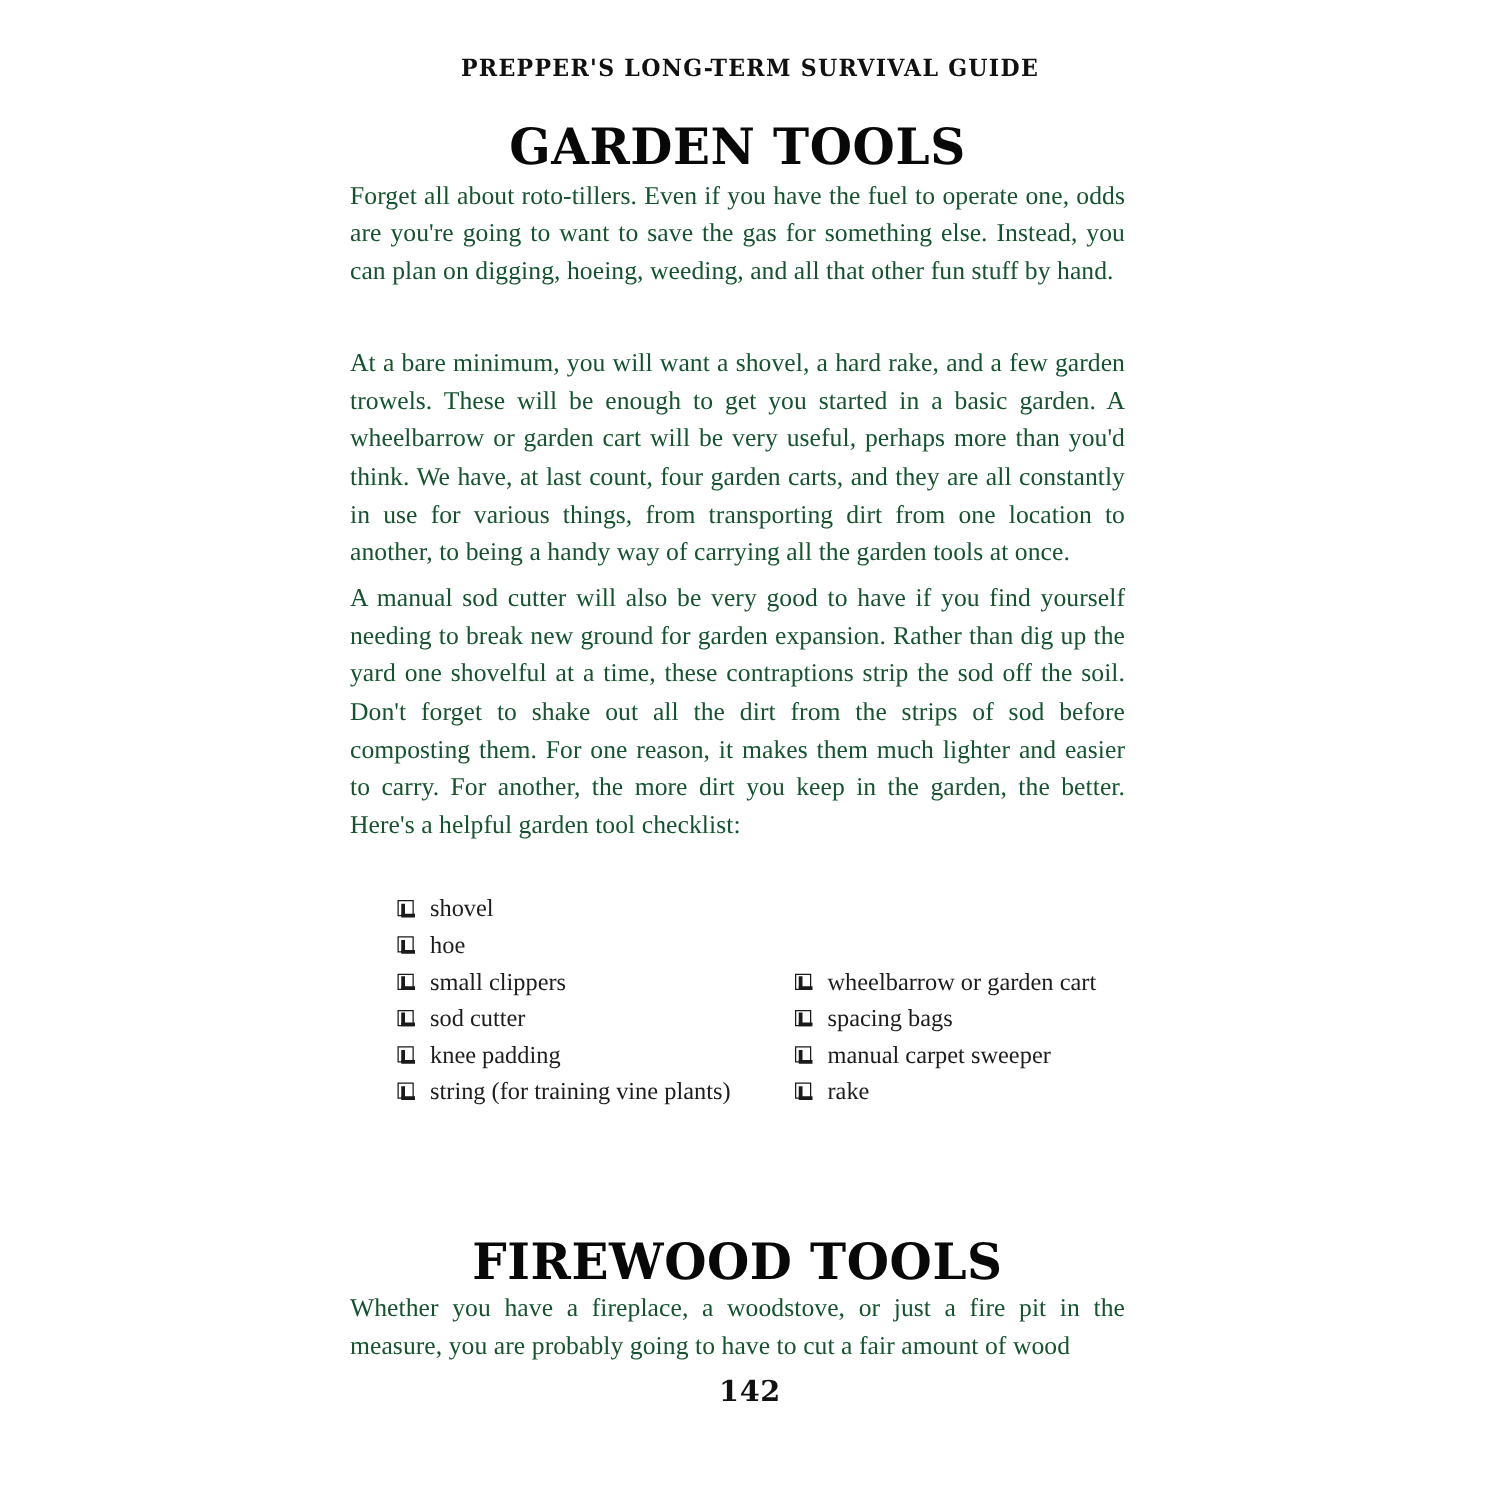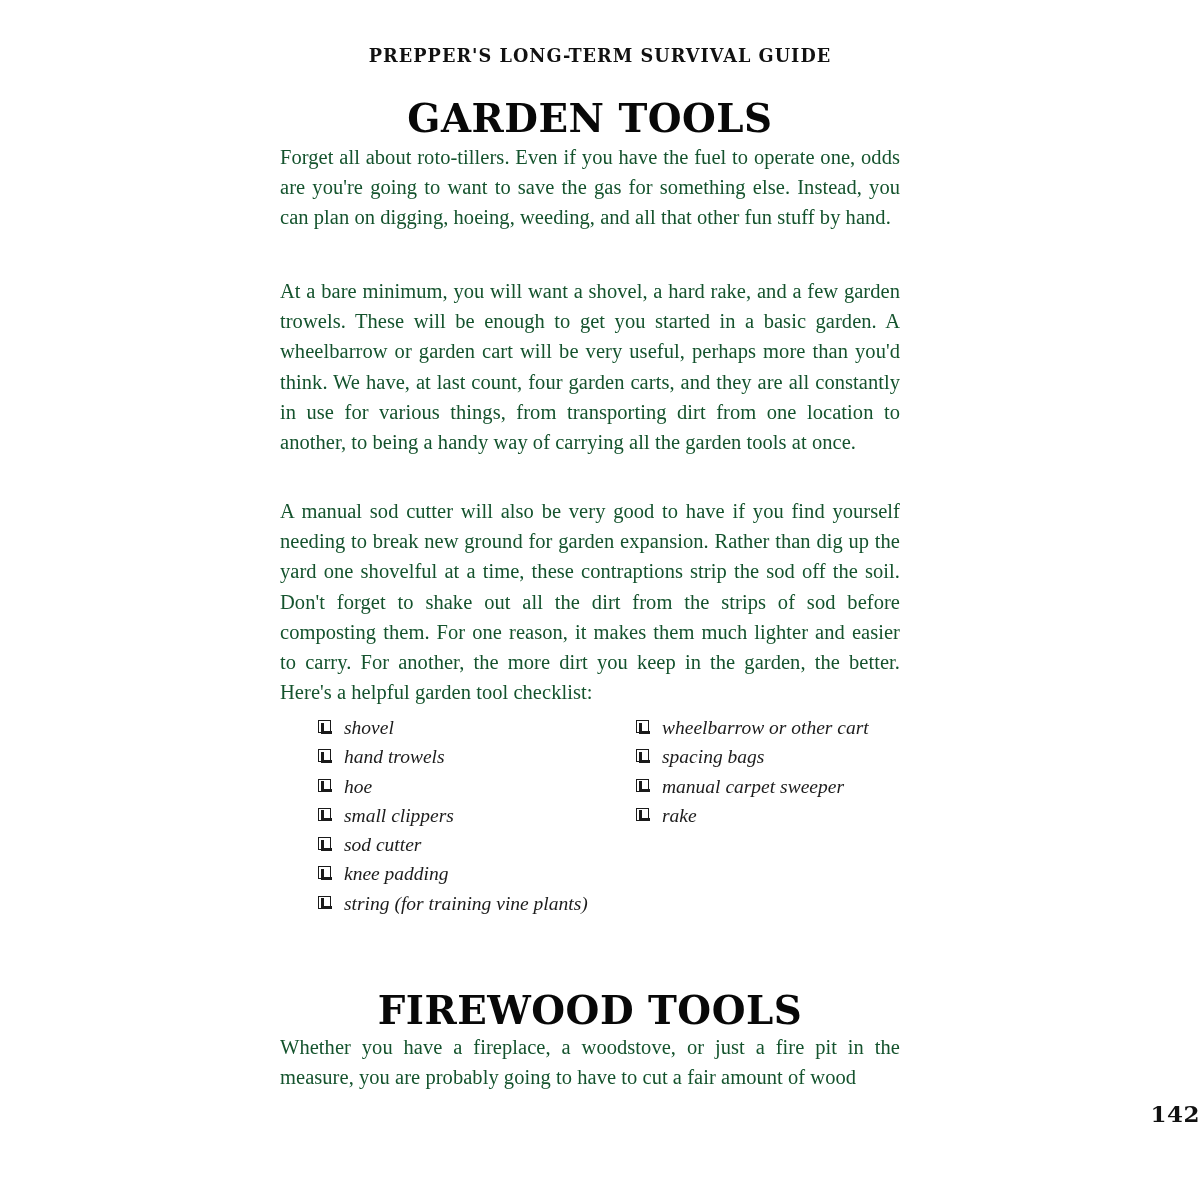--- a/index.html
+++ b/index.html
@@ -84,32 +84,31 @@
     font-size: 20.5px;
     line-height: 30.2px;
     text-align: justify;
     text-justify: inter-word;
     color: #14532d;
     letter-spacing: 0.05px;
   }
 
   .par-1 { position: absolute; left: 0; top: 142px;  width: 620px; }
   .par-2 { position: absolute; left: 0; top: 276px;  width: 620px; }
-  .par-3 { position: absolute; left: 0; top: 496px;  width: 620px; }
+  .par-3 { position: absolute; left: 0; top: 464px;  width: 620px; }
   .par-4 { position: absolute; left: 0; top: 1032px; width: 620px; }
 
   
   .checklist {
     position: absolute;
     left: 0;
     top: 714px;
     width: 620px;
     display: flex;
-    align-items: flex-start;
-    font-style: italic;
+    align-items: flex-end;
   }
 
   .checklist-col {
     box-sizing: border-box;
   }
 
   .col-left  { width: 314px; padding-left: 38px; }
   .col-right { width: 306px; padding-left: 42px; }
 
   ul.check-items {
@@ -161,21 +160,21 @@
   li.check-item .item-label {
     display: block;
   }
 
   
   .folio {
     position: absolute;
     left: 0;
     top: 1100px;
     width: 1200px;
-    text-align: right;
+    text-align: center;
     font-family: "DejaVu Serif", "Liberation Serif", serif;
     font-weight: bold;
     font-size: 23px;
     color: #111111;
     letter-spacing: 0.5px;
   }
 </style>
 </head>
 <body>
 
@@ -196,24 +195,20 @@
     <div class="checklist">
 
       <div class="checklist-col col-left">
         <ul class="check-items">
           <li class="check-item">
             <span class="box-icon"></span>
             <span class="item-label">shovel</span>
           </li>
           <li class="check-item">
             <span class="box-icon"></span>
-            <span class="item-label">hand trowels</span>
-          </li>
-          <li class="check-item">
-            <span class="box-icon"></span>
             <span class="item-label">hoe</span>
           </li>
           <li class="check-item">
             <span class="box-icon"></span>
             <span class="item-label">small clippers</span>
           </li>
           <li class="check-item">
             <span class="box-icon"></span>
             <span class="item-label">sod cutter</span>
           </li>
@@ -225,21 +220,21 @@
             <span class="box-icon"></span>
             <span class="item-label">string (for training vine plants)</span>
           </li>
         </ul>
       </div>
 
       <div class="checklist-col col-right">
         <ul class="check-items">
           <li class="check-item">
             <span class="box-icon"></span>
-            <span class="item-label">wheelbarrow or other cart</span>
+            <span class="item-label">wheelbarrow or garden cart</span>
           </li>
           <li class="check-item">
             <span class="box-icon"></span>
             <span class="item-label">spacing bags</span>
           </li>
           <li class="check-item">
             <span class="box-icon"></span>
             <span class="item-label">manual carpet sweeper</span>
           </li>
           <li class="check-item">

